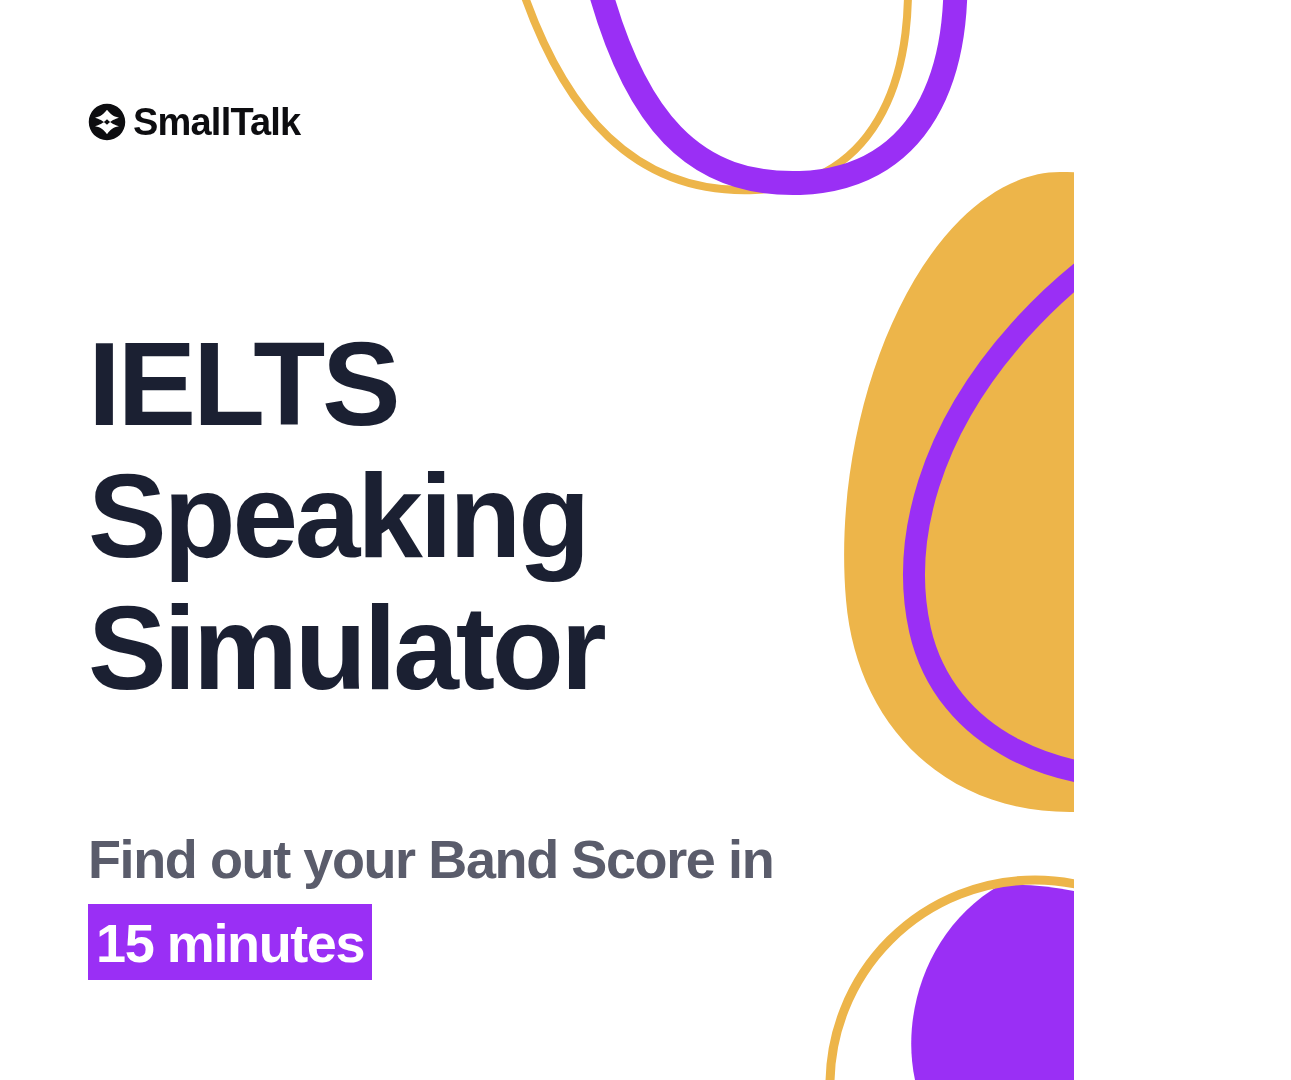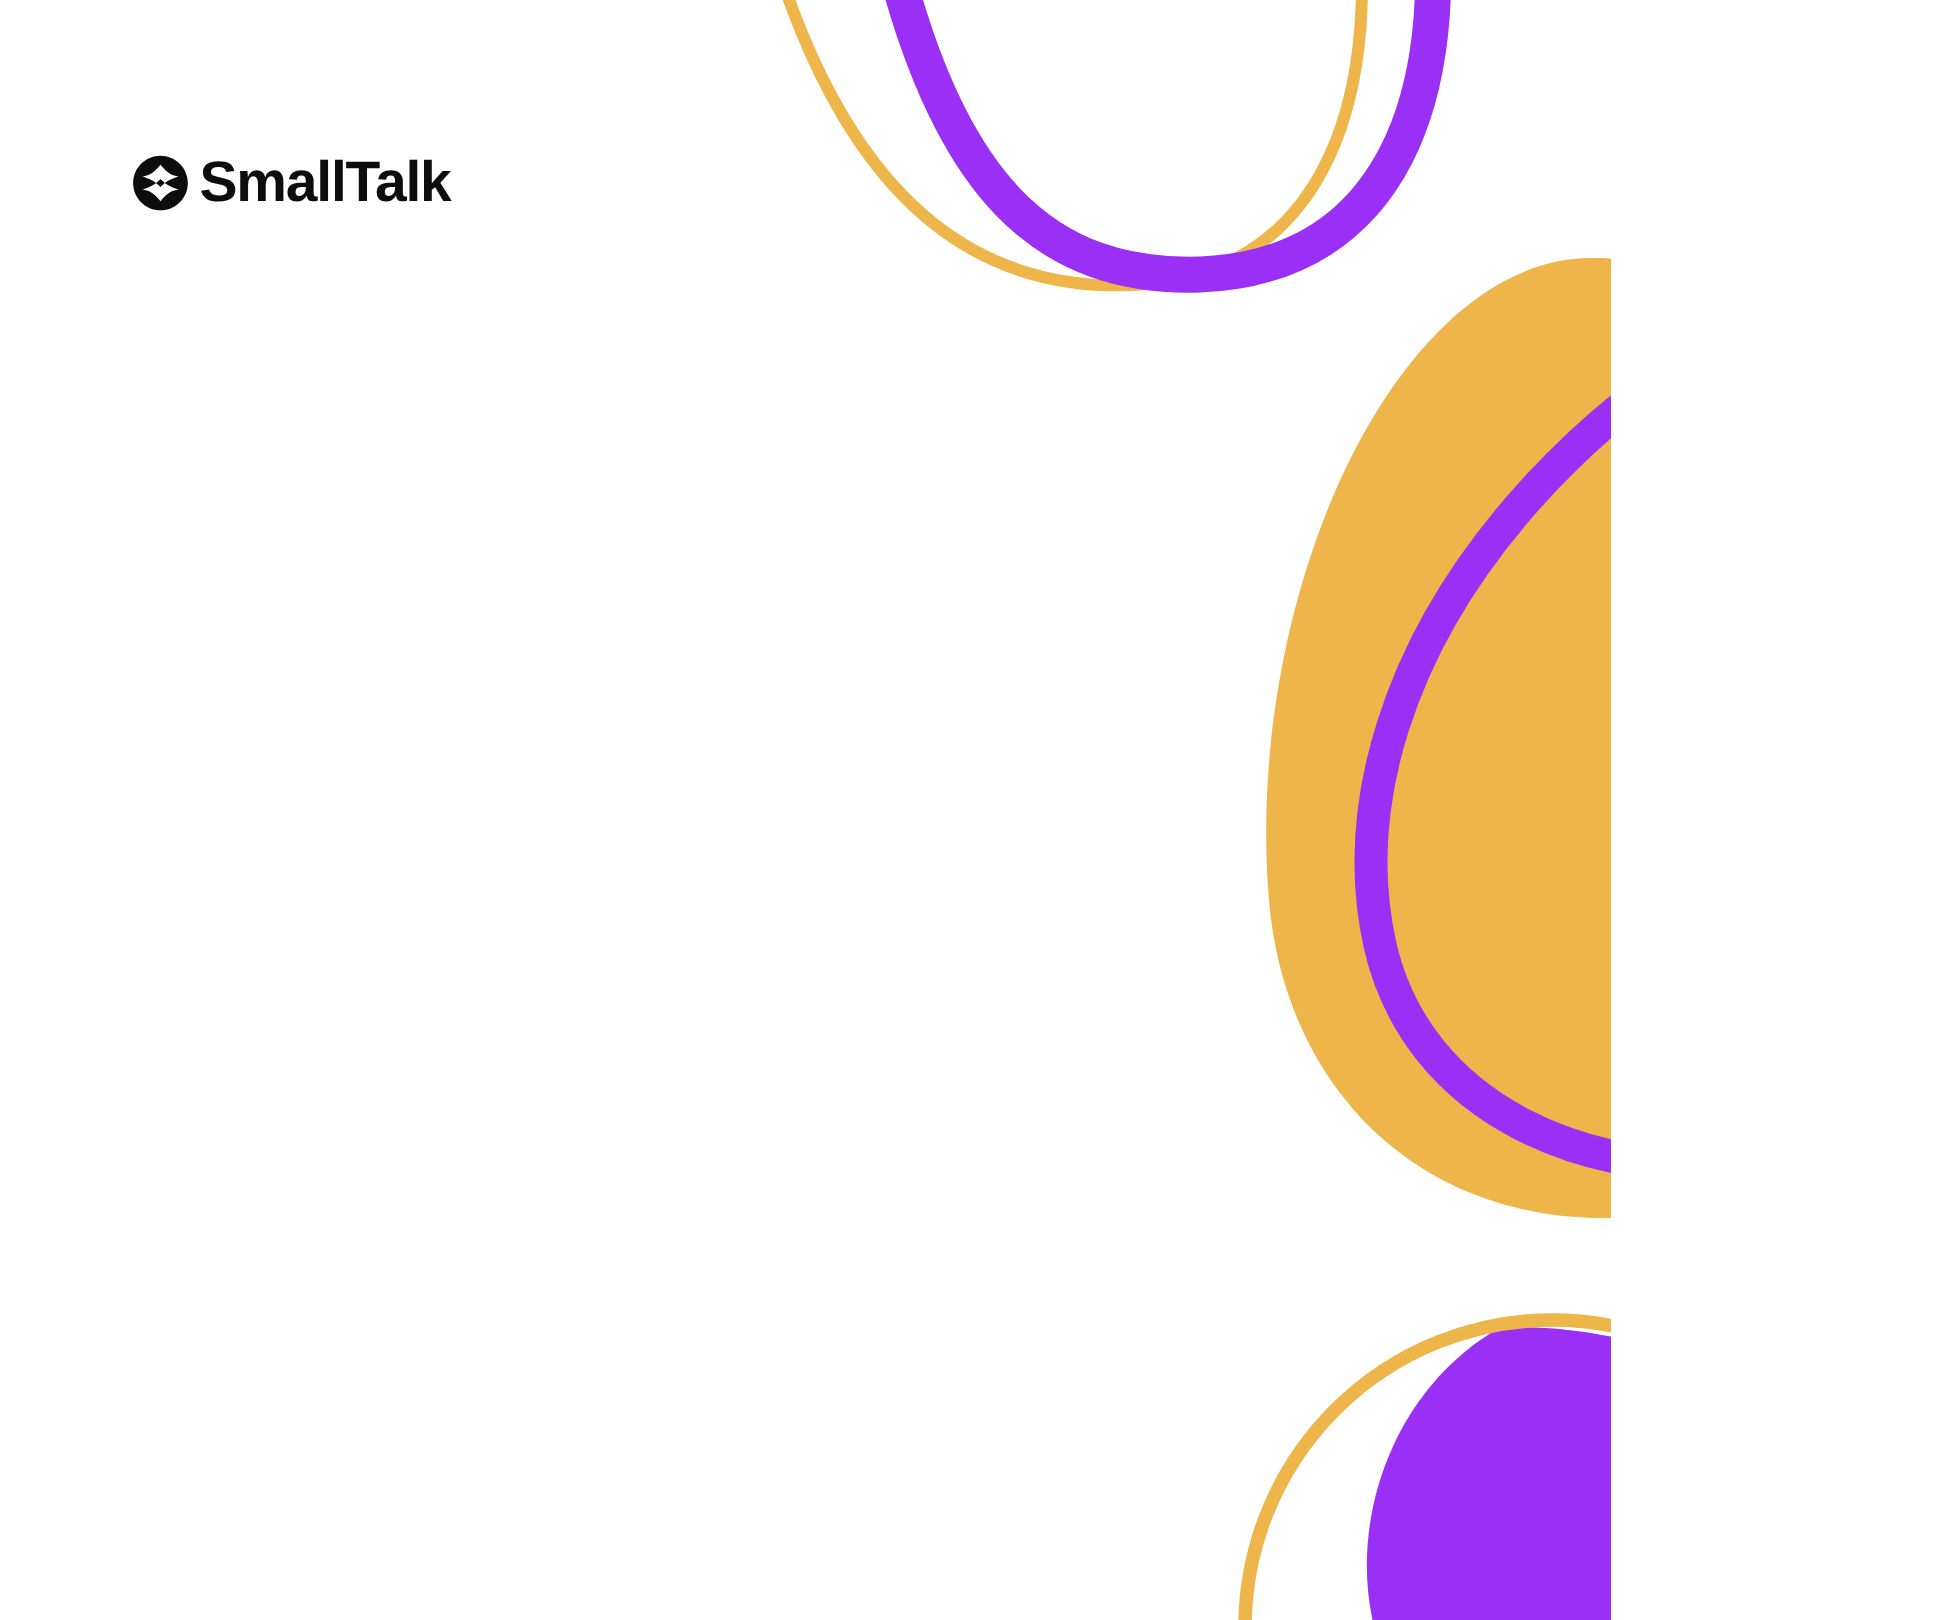--- a/index.html
+++ b/index.html
@@ -141,15 +141,24 @@
                C15.4 17.9 11.8 17.0 7.4 15.4
                C13.9 14.5 16.4 11.3 20 7.2 Z
                M20 32.8 C16.4 28.7 13.9 25.5 7.4 24.6
                C11.8 23.0 15.4 22.1 20 17.2
                C24.6 22.1 28.2 23.0 32.6 24.6
                C26.1 25.5 23.6 28.7 20 32.8 Z"></path>
     </svg>
     <span class="logo-word">SmallTalk</span>
   </div>
 
+  <h1 class="headline">IELTS
+Speaking
+Simulator</h1>
 
+  <div class="subtitle">
+    <span class="subtitle-line1">Find out your Band Score in</span>
+    <span class="subtitle-highlight-wrap">
+      <span class="subtitle-highlight">15 minutes</span>
+    </span>
+  </div>
 
 </div>
 
 </body></html>

